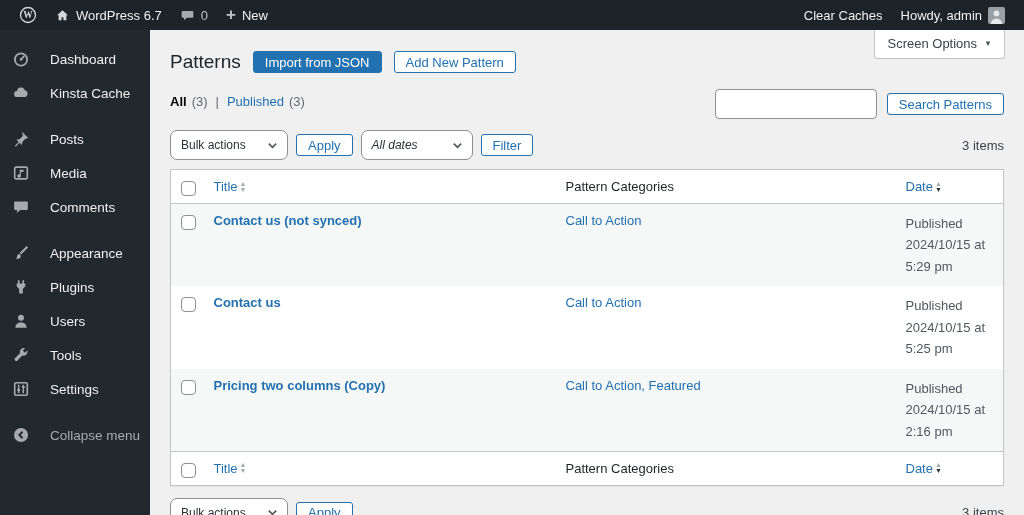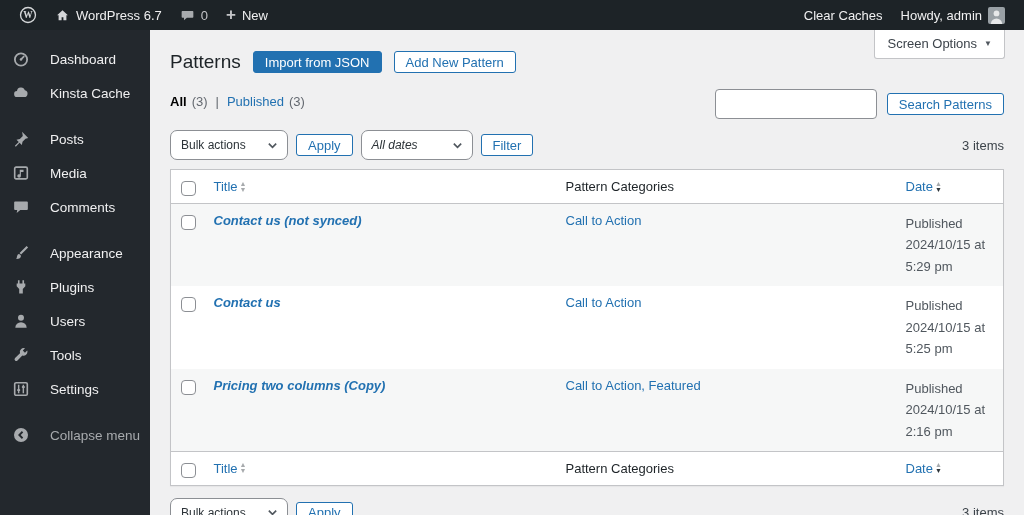--- a/index.html
+++ b/index.html
@@ -84,21 +84,21 @@
   .check-cell { padding:9px 0 0 10px !important; }
   input[type=checkbox] {
     appearance:none; -webkit-appearance:none; width:15px; height:15px; margin:2px 0 0;
     border:1px solid #8c8f94; border-radius:4px; background:#fff; cursor:pointer;
   }
   .col-link { color:#2271b1; cursor:pointer; display:inline-flex; align-items:center; }
   .sort { display:inline-flex; flex-direction:column; line-height:0; margin-left:2px; }
   .sort span { font-size:7px; line-height:6px; color:#a7aaad; }
   .sort span.active { color:#2c3338; }
   tbody tr:nth-child(odd) { background:#f6f7f7; }
-  .row-title { color:#2271b1; font-weight:600; cursor:pointer;font-style:italic; }
+  .row-title { color:#2271b1; font-weight:600; cursor:pointer; }
   .row-cats { color:#2271b1; cursor:pointer; }
   .date-cell { color:#50575e; line-height:1.65; }
   tbody td { height:70px; }
 </style>
 </head>
 <body>
 
 <div class="admin-bar">
   <div class="ab-item">
     <span>

